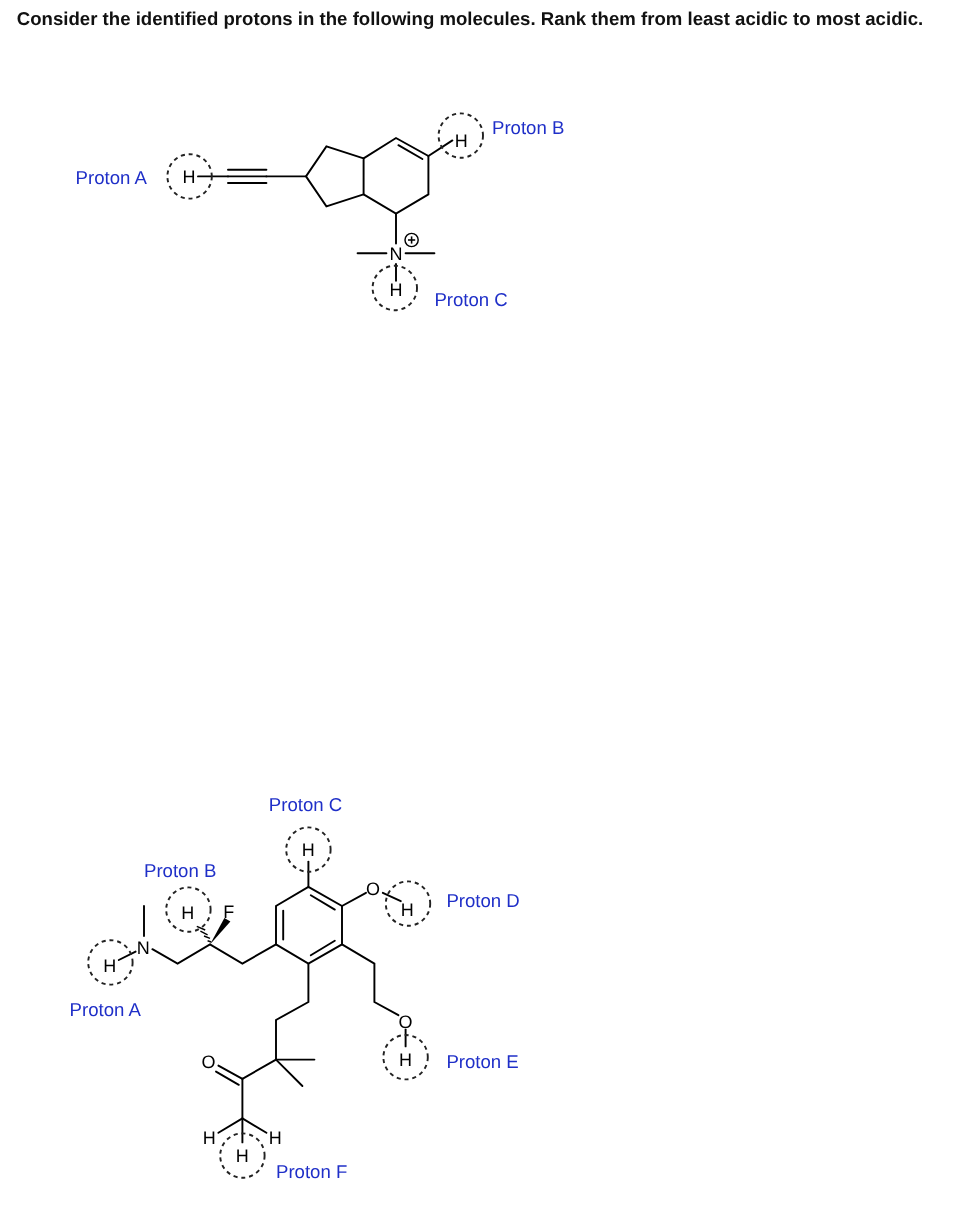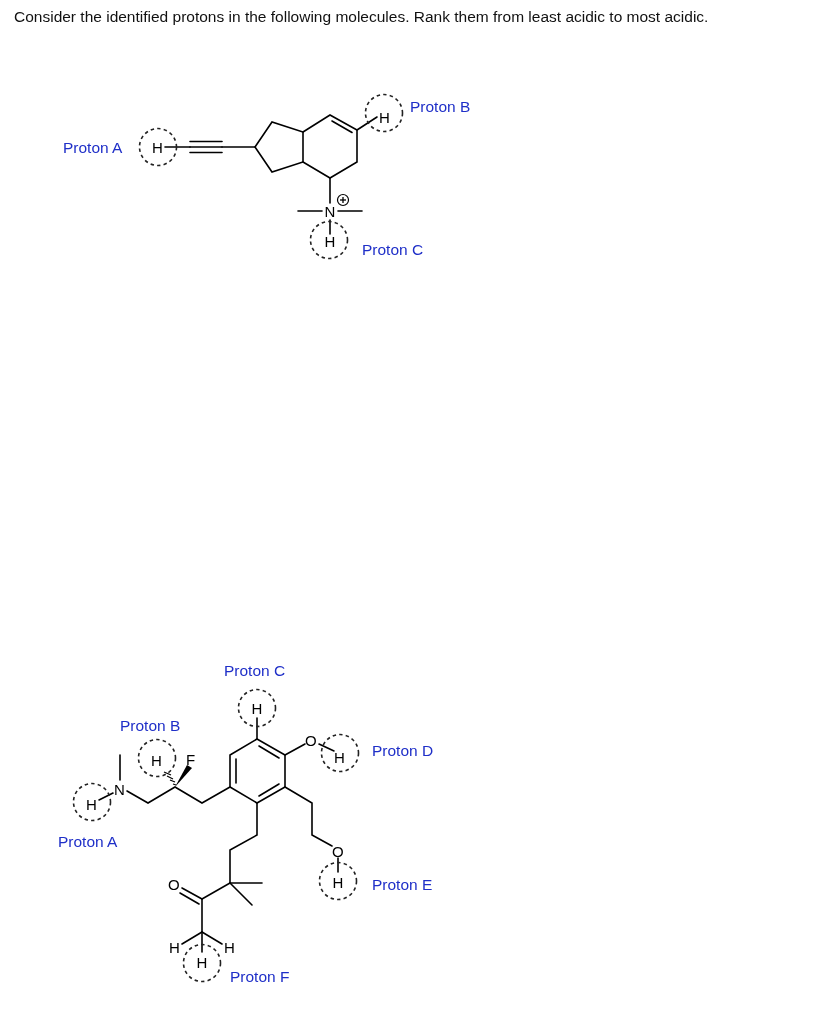--- a/index.html
+++ b/index.html
@@ -13,21 +13,21 @@
       position: relative;
       overflow: hidden;
       font-family: "Liberation Sans", "DejaVu Sans", sans-serif;
     }
     .question {
       position: absolute;
       left: 14px;
       top: 6px;
       width: 790px;
       font-family: "Liberation Sans", sans-serif;
-      font-weight: normal;
+      font-weight: bold;
       font-size: 15.5px;
       line-height: 21px;
       color: #111111;
       margin: 0;
     }
     svg.chem {
       position: absolute;
       left: 0;
       top: 0;
     }

